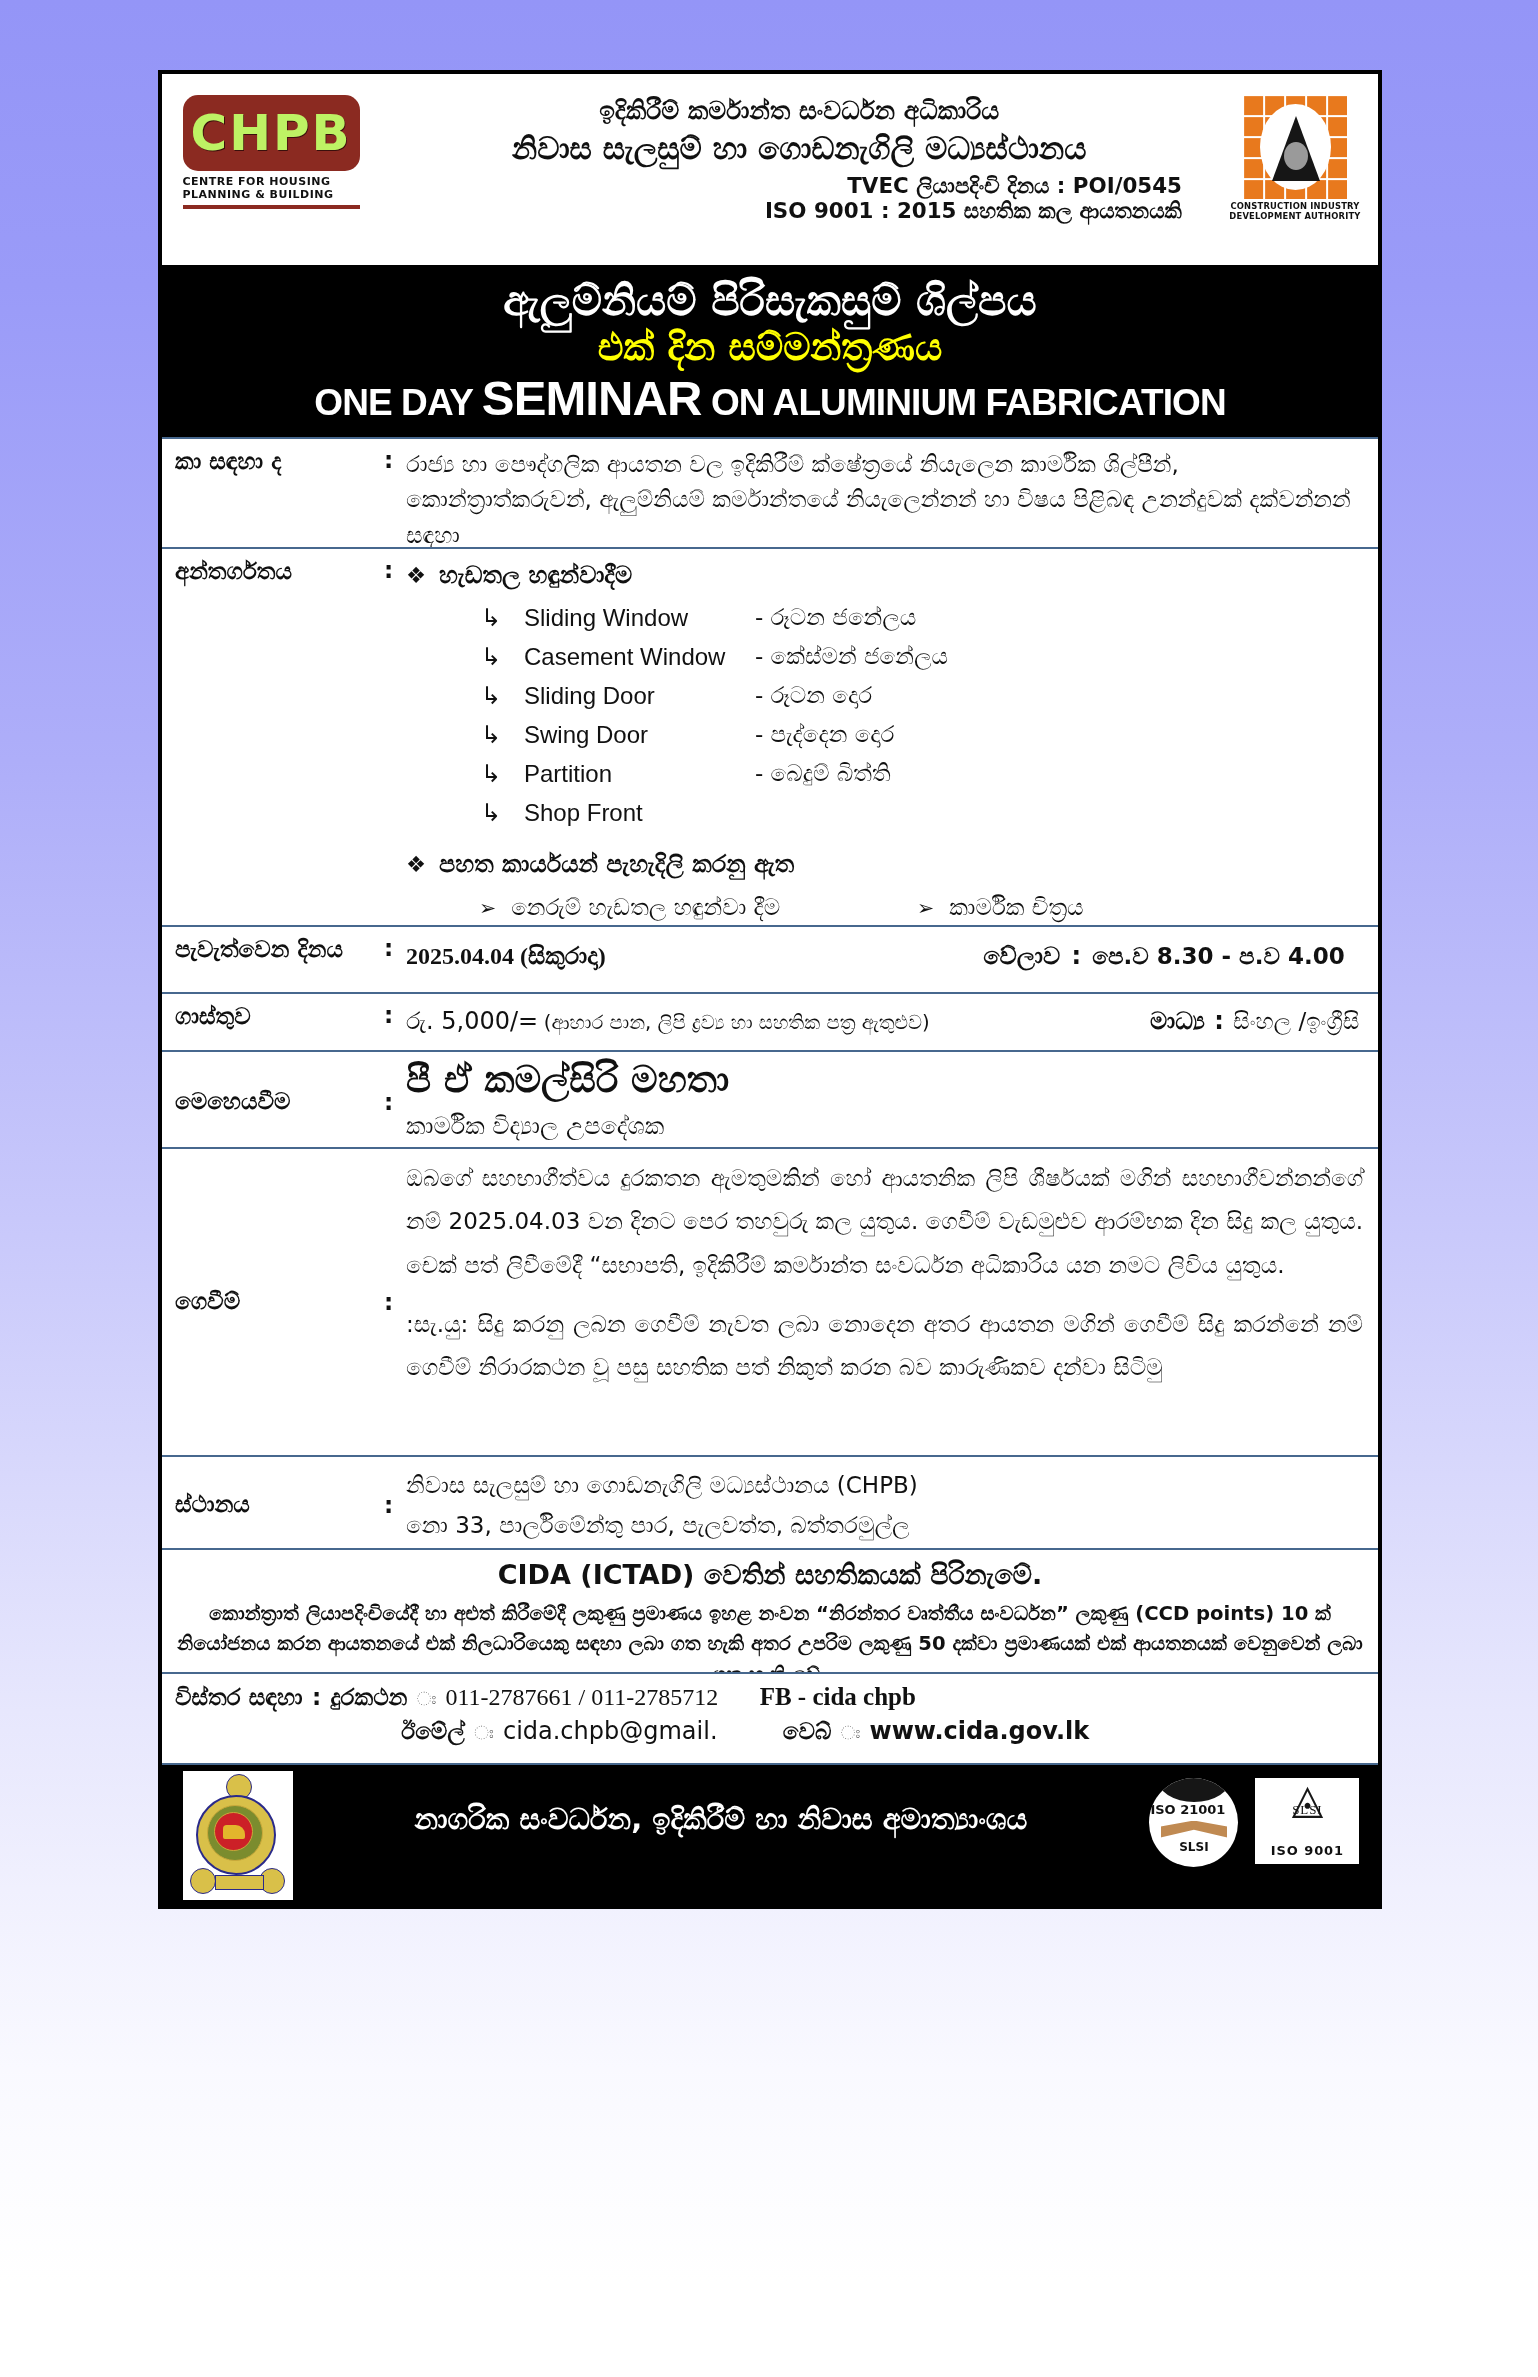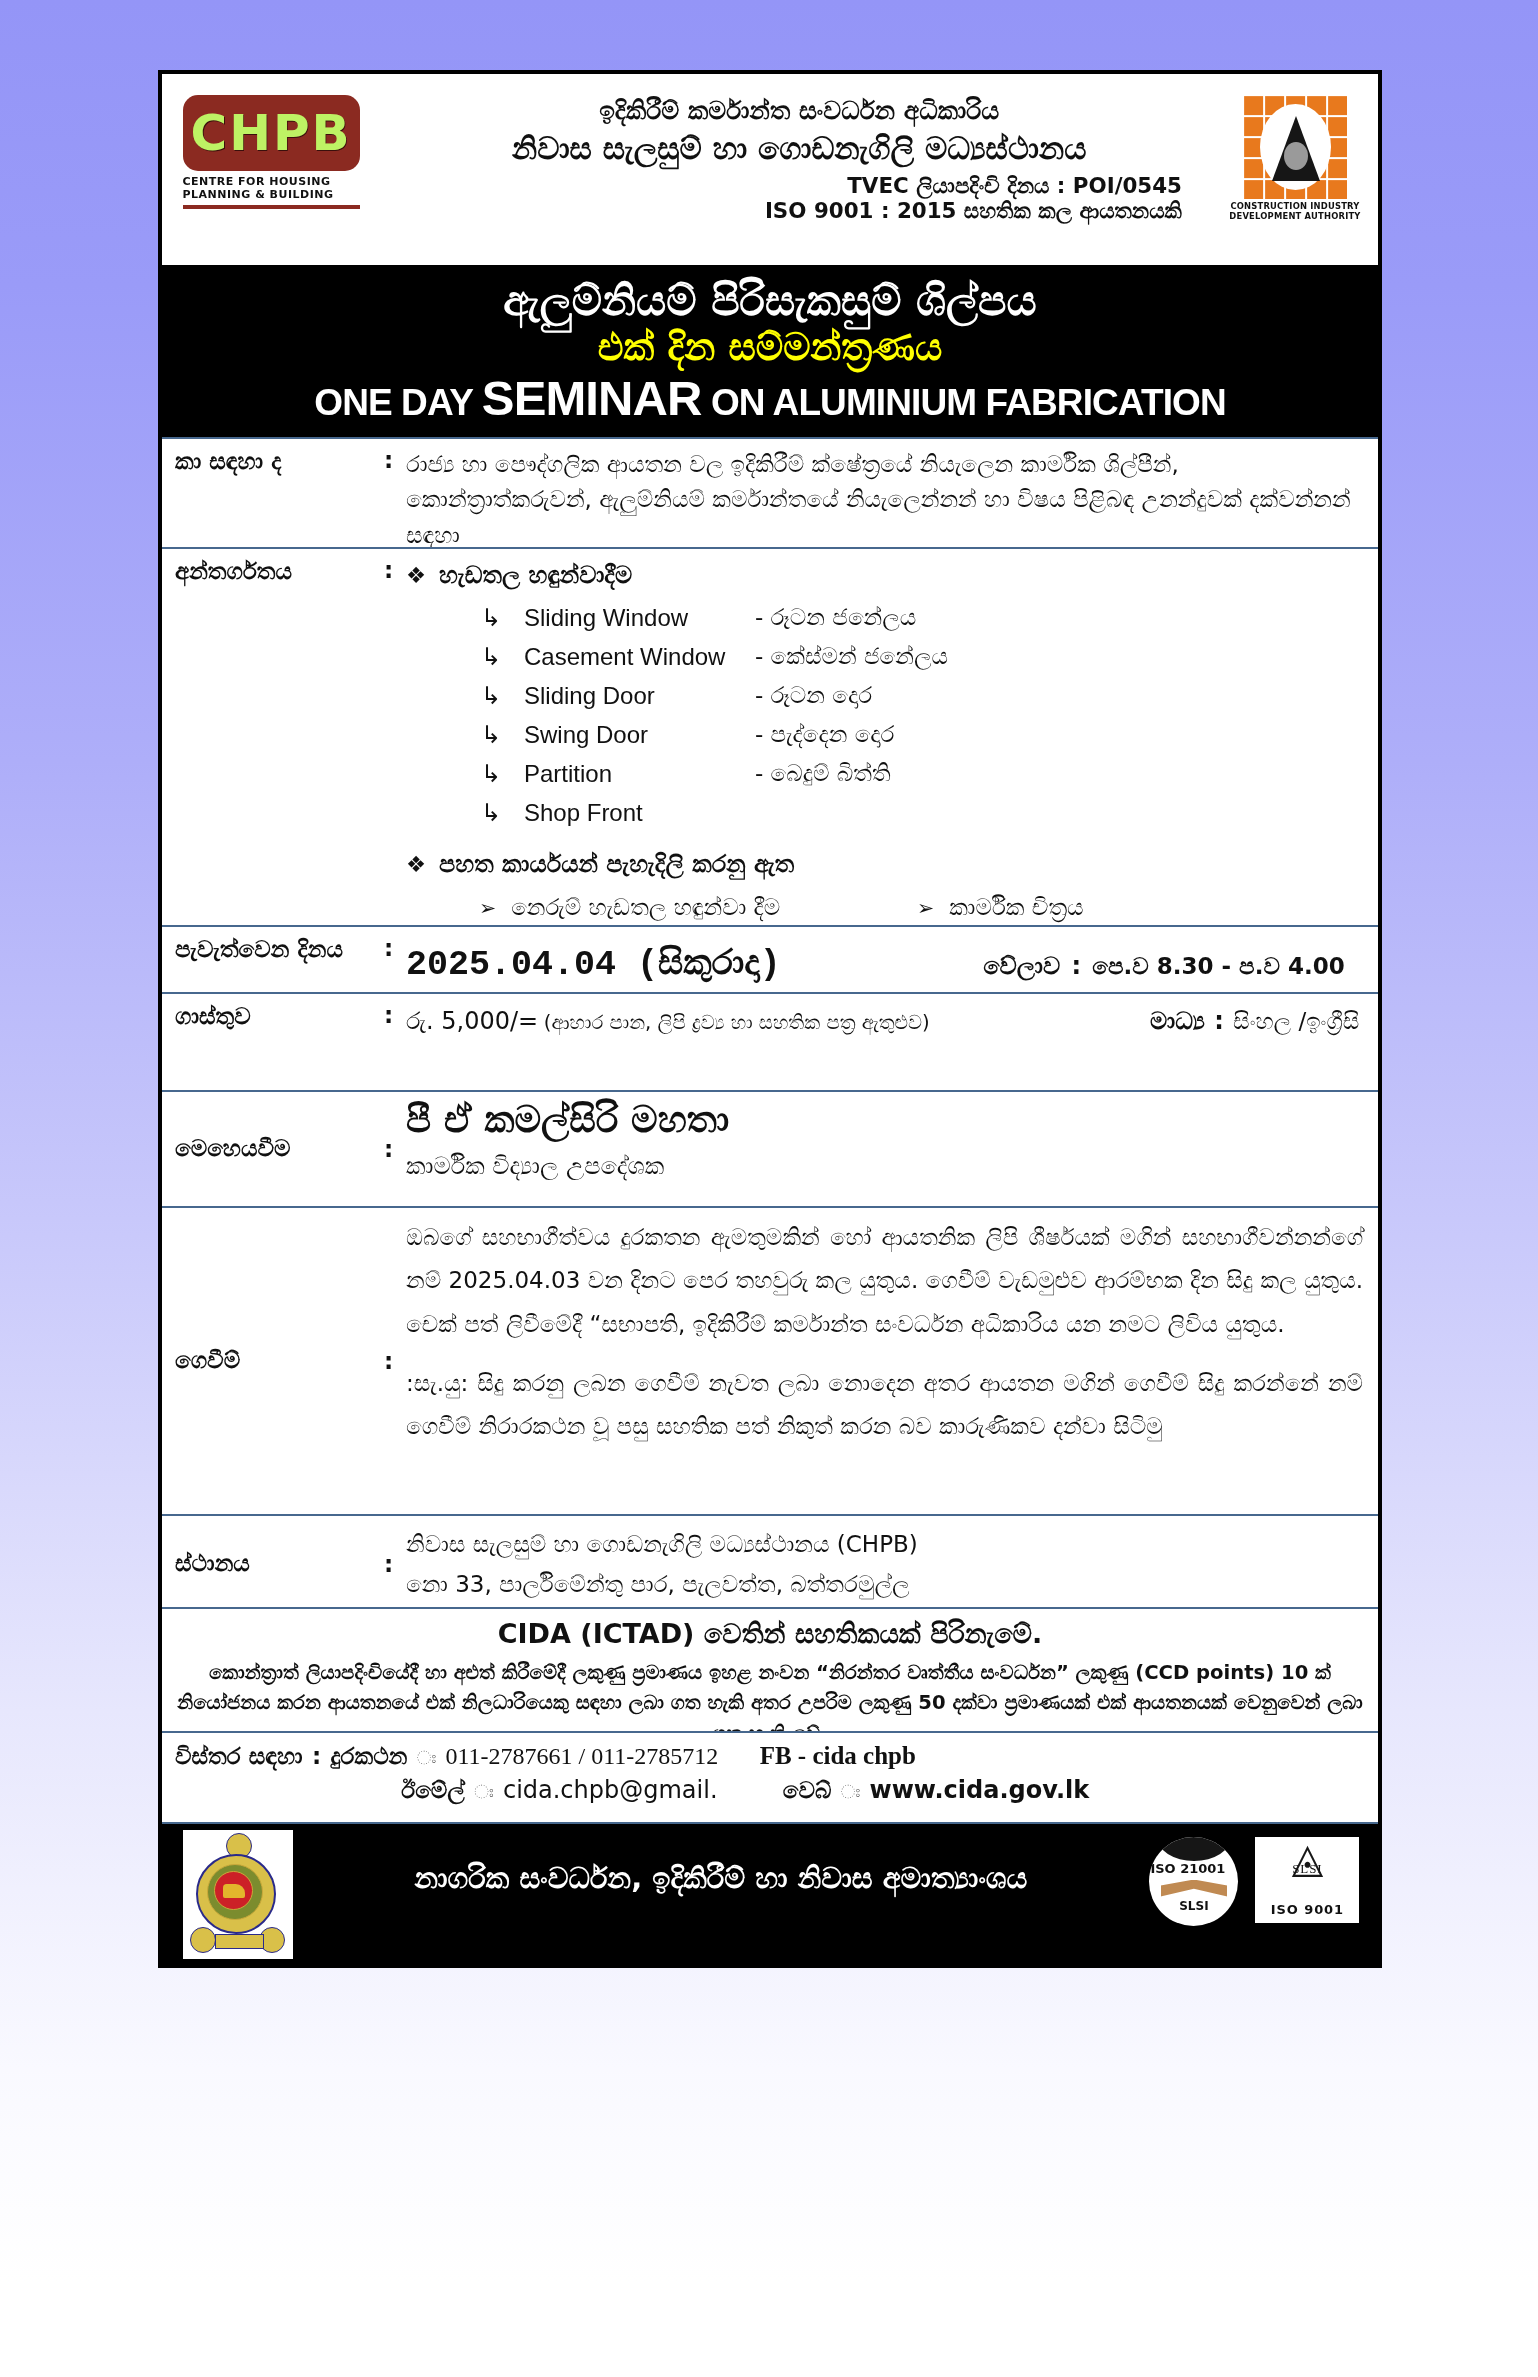--- a/index.html
+++ b/index.html
@@ -41,38 +41,38 @@
   .ban-en .big{font-size:49px;}
   
   .row{display:grid;grid-template-columns:196px 35px 1fr;border-top:2.8px solid #47688e;padding:7.5px 9.3px 7.5px 13px;}
   .rlabel{font-weight:bold;font-size:23px;line-height:1.3;}
   .rcolon{font-weight:bold;font-size:23px;text-align:center;}
   .rbody{font-size:23px;line-height:1.55;}
   .r-aud{height:110px;}
   .r-content{height:378px;}
   .r-date{height:67px;align-items:start;}
   .r-fee{height:58px;}
-  .r-fac{height:116px;margin-top:40px;}
+  .r-fac{height:97px;}
   .r-pay{height:308px;}
   .r-pay .rlabel,.r-pay .rcolon{align-self:center;}
   .r-venue{height:93px;}
   .r-venue .rlabel,.r-venue .rcolon{align-self:center;}
   .bullet-line{font-weight:bold;font-size:24px;display:flex;gap:13px;align-items:baseline;}
   .icon-d{font-size:22.4px;}
   .fab{margin:5.6px 0 3.7px 75px;}
   .fab-row{display:grid;grid-template-columns:43px 231px 1fr;font-size:24px;line-height:1.62;}
   .fab-en{font-family:"Liberation Sans",sans-serif;}
   .fab-si{font-size:23px;}
   .icon-a{font-size:24px;}
   .tasks-head{margin-top:13px;}
   .tasks{display:grid;grid-template-columns:438px 1fr;margin:7.5px 0 0 73px;row-gap:5.6px;}
   .task{display:flex;gap:15px;font-size:23px;align-items:baseline;}
   .icon-c{font-size:20.5px;}
   .date-line{display:flex;align-items:baseline;padding-top:3.7px;}
-  .date-v{font-weight:bold;font-size:35px;font-family:Liberation Mono, monospace;text-align:right;}
+  .date-v{font-weight:bold;font-size:24px;font-family:Liberation Serif, serif;text-align:right;}
   .time-grp{margin-left:auto;padding-right:24px;display:flex;gap:11.2px;align-items:baseline;}
   .time-l{font-weight:bold;font-size:24px;}
   .time-v{font-weight:bold;font-size:23px;}
   .fee-line{display:flex;align-items:baseline;padding-top:1.9px;}
   .fee-a{font-size:24px;}
   .fee-n{font-size:19.6px;margin-left:5.6px;}
   .med-grp{margin-left:auto;padding-right:9.3px;display:flex;gap:9.3px;align-items:baseline;}
   .med-l{font-weight:bold;font-size:24px;}
   .med-v{font-size:23px;}
   .fac-name{font-weight:bold;font-size:37px;line-height:1.1;}

